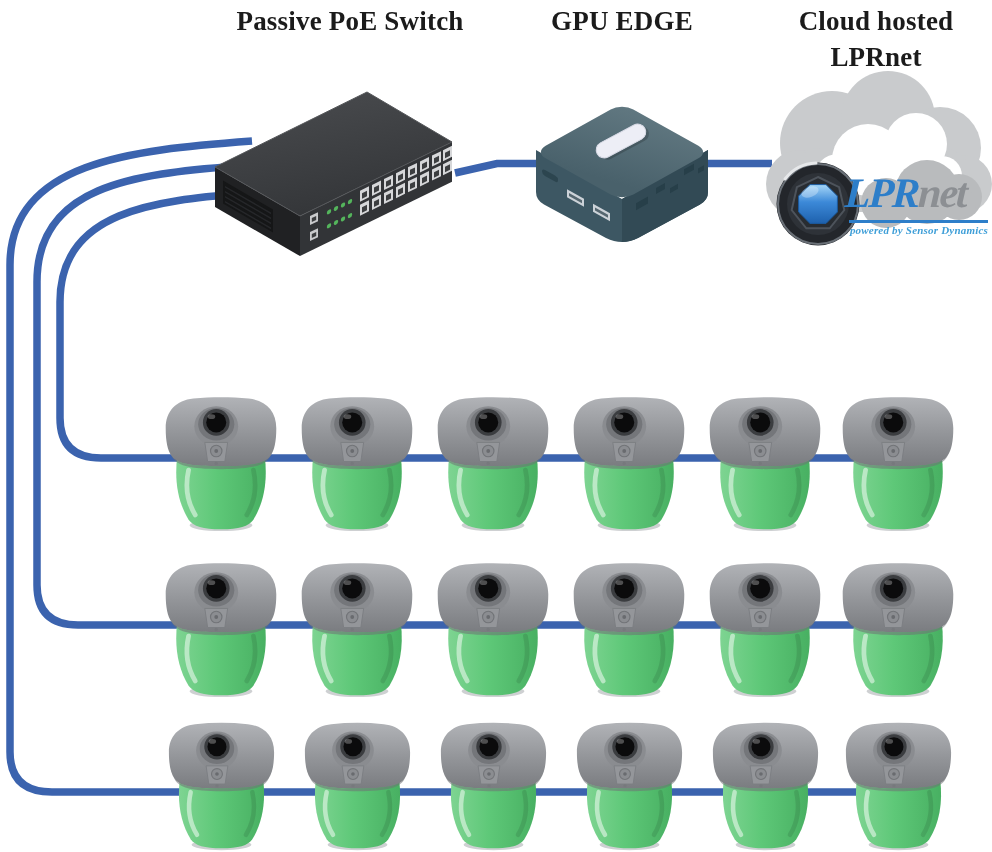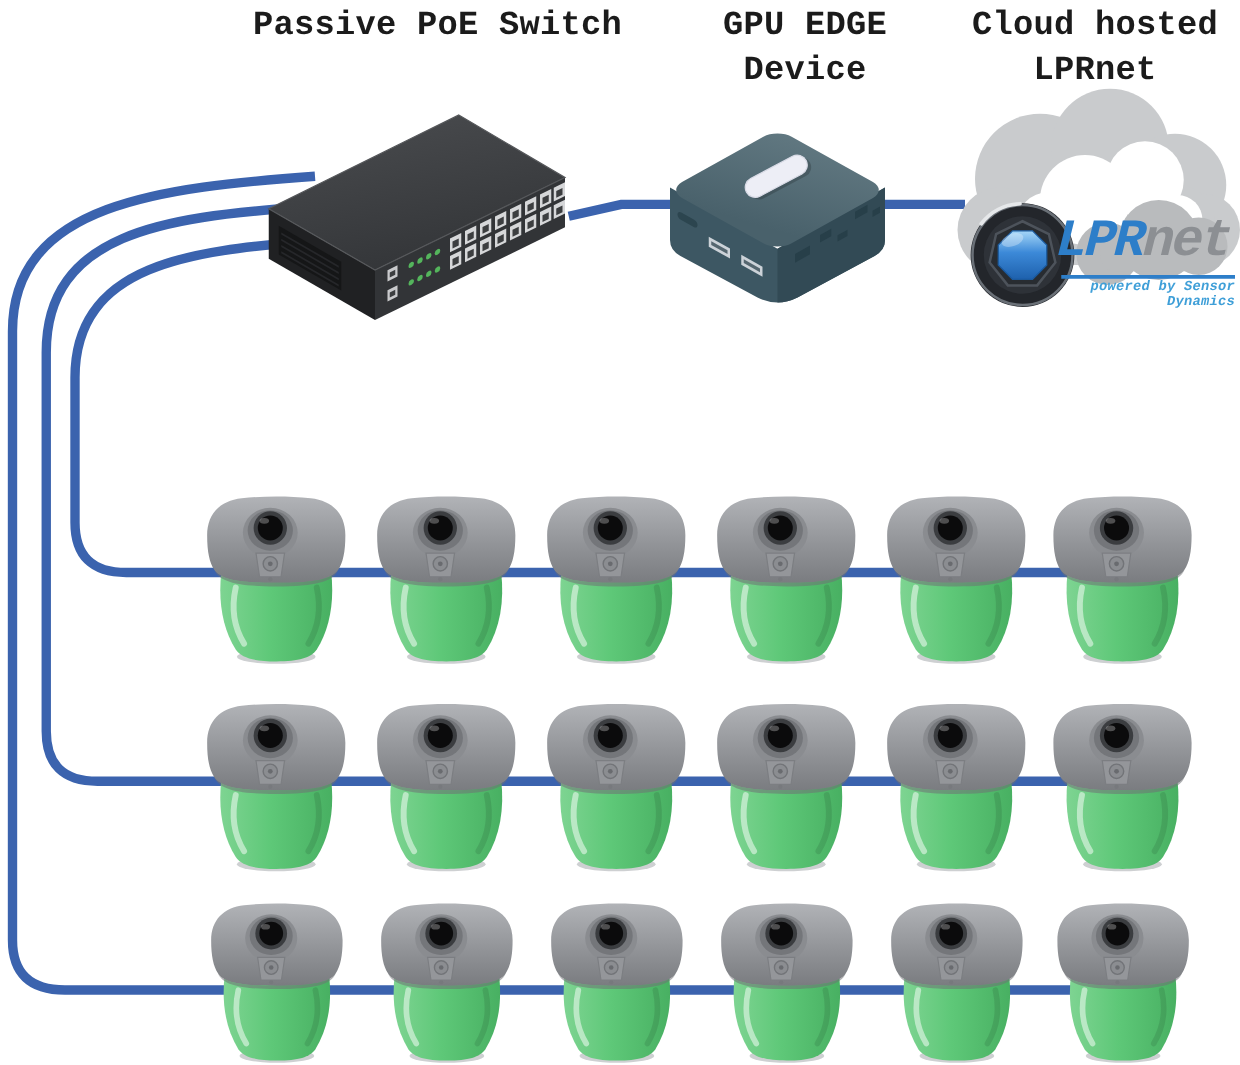--- a/index.html
+++ b/index.html
@@ -1,26 +1,26 @@
 <!DOCTYPE html>
 <html><head>
 <meta charset="utf-8">
 <style>
   html,body{margin:0;padding:0;background:#fff;}
   .stage{
     position:relative;width:992px;height:852px;background:#ffffff;
-    overflow:hidden;font-family:Liberation Mono, monospace;
+    overflow:hidden;font-family:Liberation Serif, serif;
   }
   .stage svg{position:absolute;left:0;top:0;}
   .title{
     position:absolute;font-weight:700;font-size:27px;line-height:36px;
     text-align:center;color:#1b1b1b;letter-spacing:0.2px;white-space:nowrap;
   }
   .title-switch{left:190px;top:3px;width:320px;}
-  .title-gpu{left:544px;top:3px;width:200px;}
+  .title-gpu{left:522px;top:3px;width:200px;}
   .title-cloud{left:756px;top:3px;width:240px;}
   .lprnet-wordmark{
     position:absolute;left:845px;top:171px;width:147px;
     font-style:italic;font-weight:700;font-size:42px;line-height:44px;
     letter-spacing:-2px;white-space:nowrap;transform:skewX(-3deg);
   }
   .lprnet-wordmark .lpr{color:#2d7ec9;}
   .lprnet-wordmark .net{color:#8c8f93;}
   .logo-underline{
     position:absolute;left:849px;top:220px;width:139px;height:2.5px;
@@ -242,21 +242,20 @@
     <use href="#cam" x="838" y="716" width="121" height="136"></use>
   </g>
 </svg>
 
 <div class="title title-switch">
   <span>Passive PoE Switch</span>
 </div>
 
 <div class="title title-gpu">
   <div>GPU EDGE</div>
-  <div>Device</div>
 </div>
 
 <div class="title title-cloud">
   <div>Cloud hosted</div>
   <div>LPRnet</div>
 </div>
 
 <div class="lprnet-wordmark">
   <span class="lpr">LPR</span><span class="net">net</span>
 </div>

